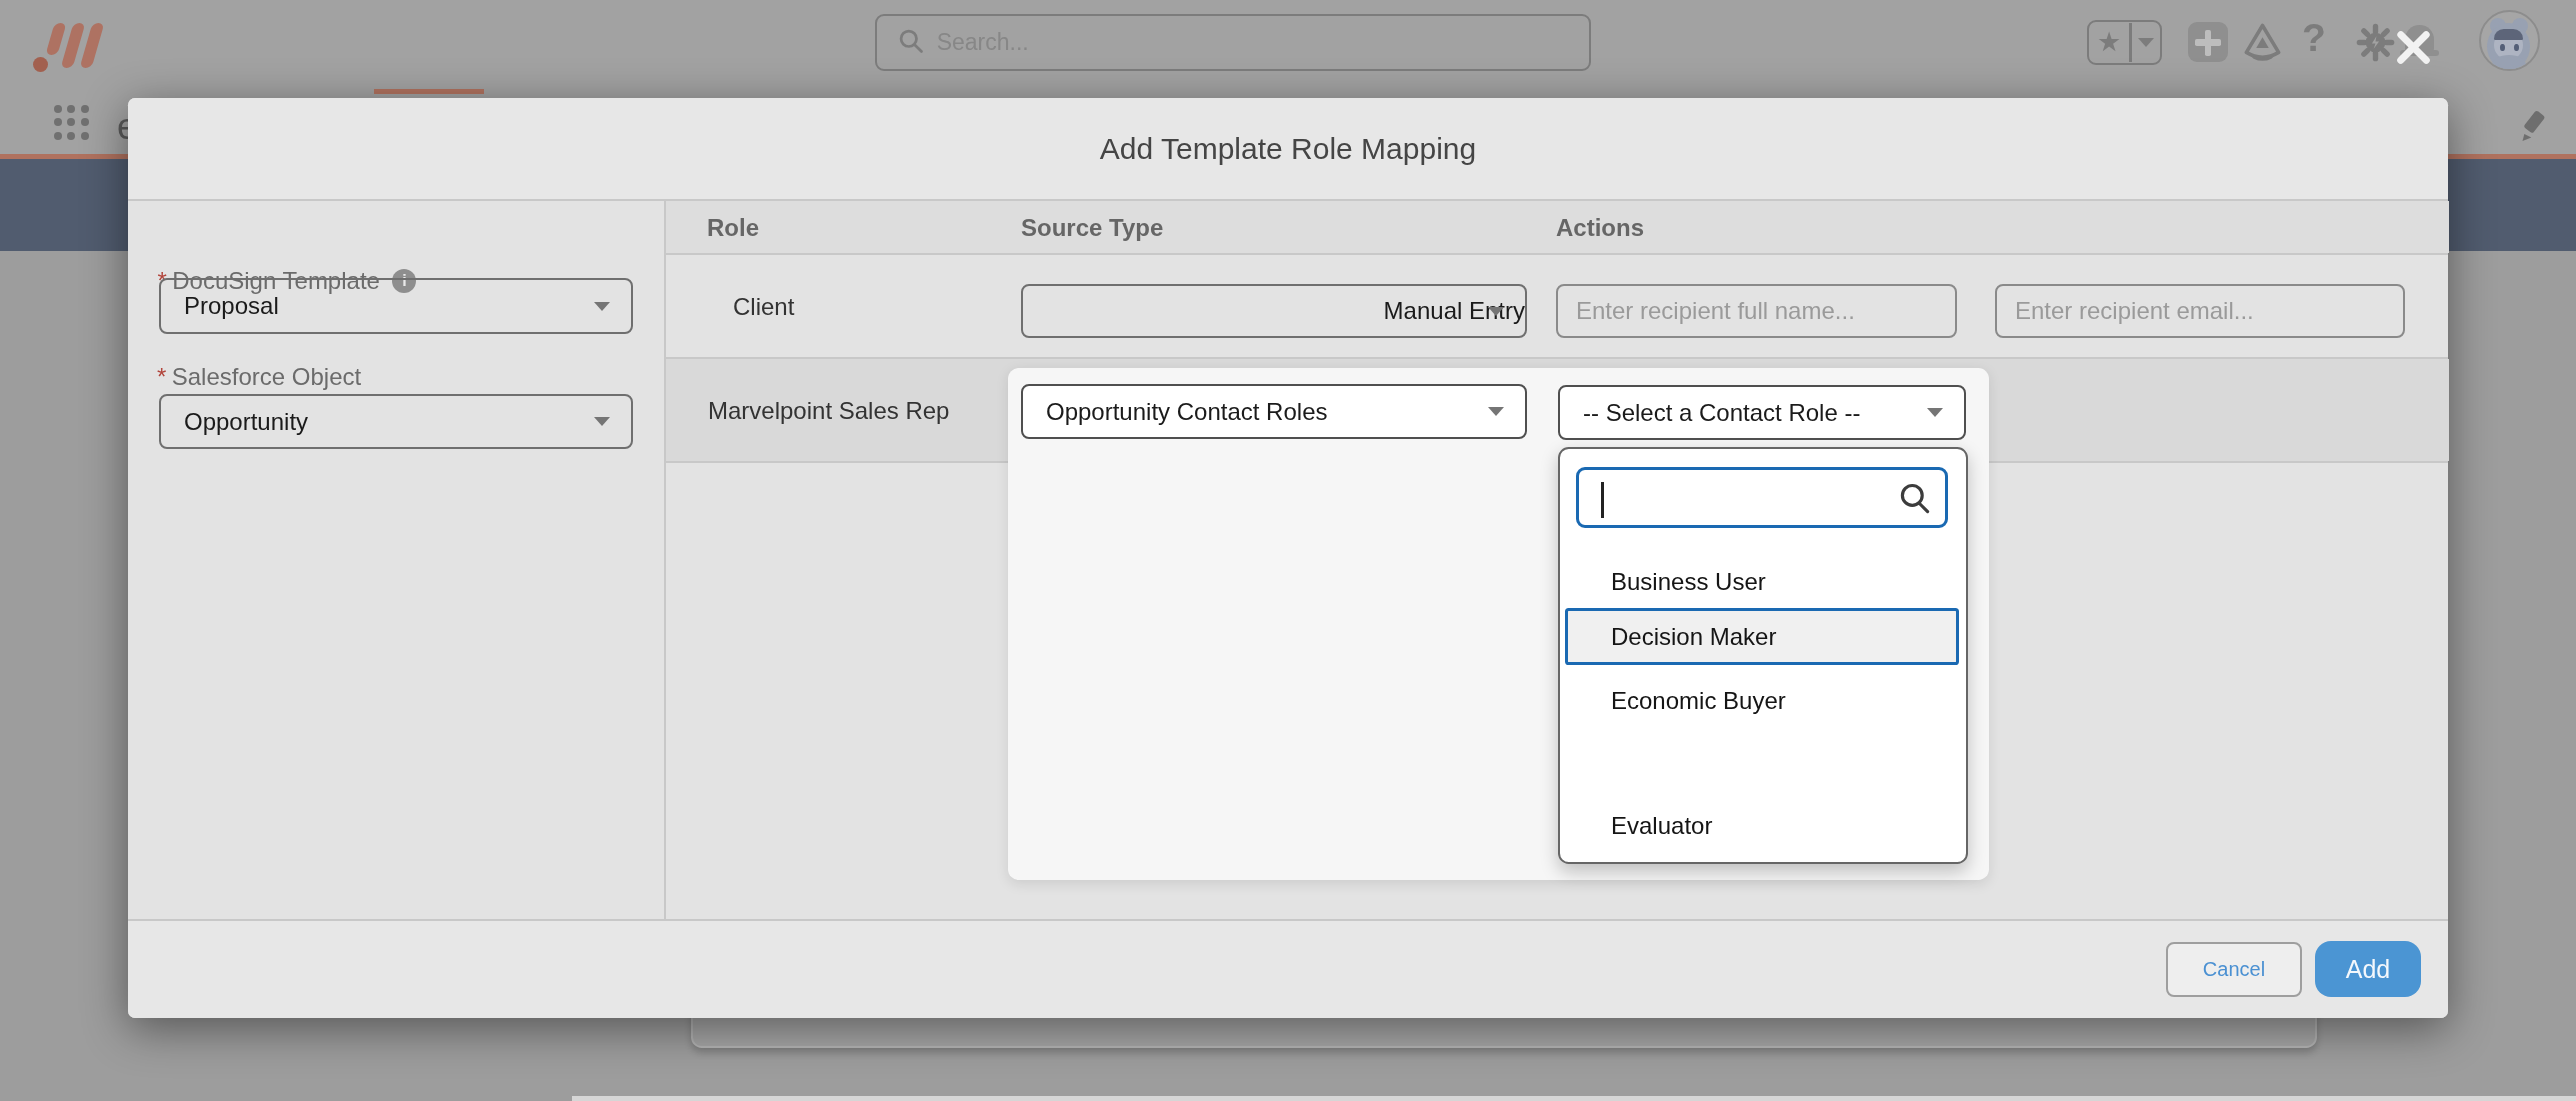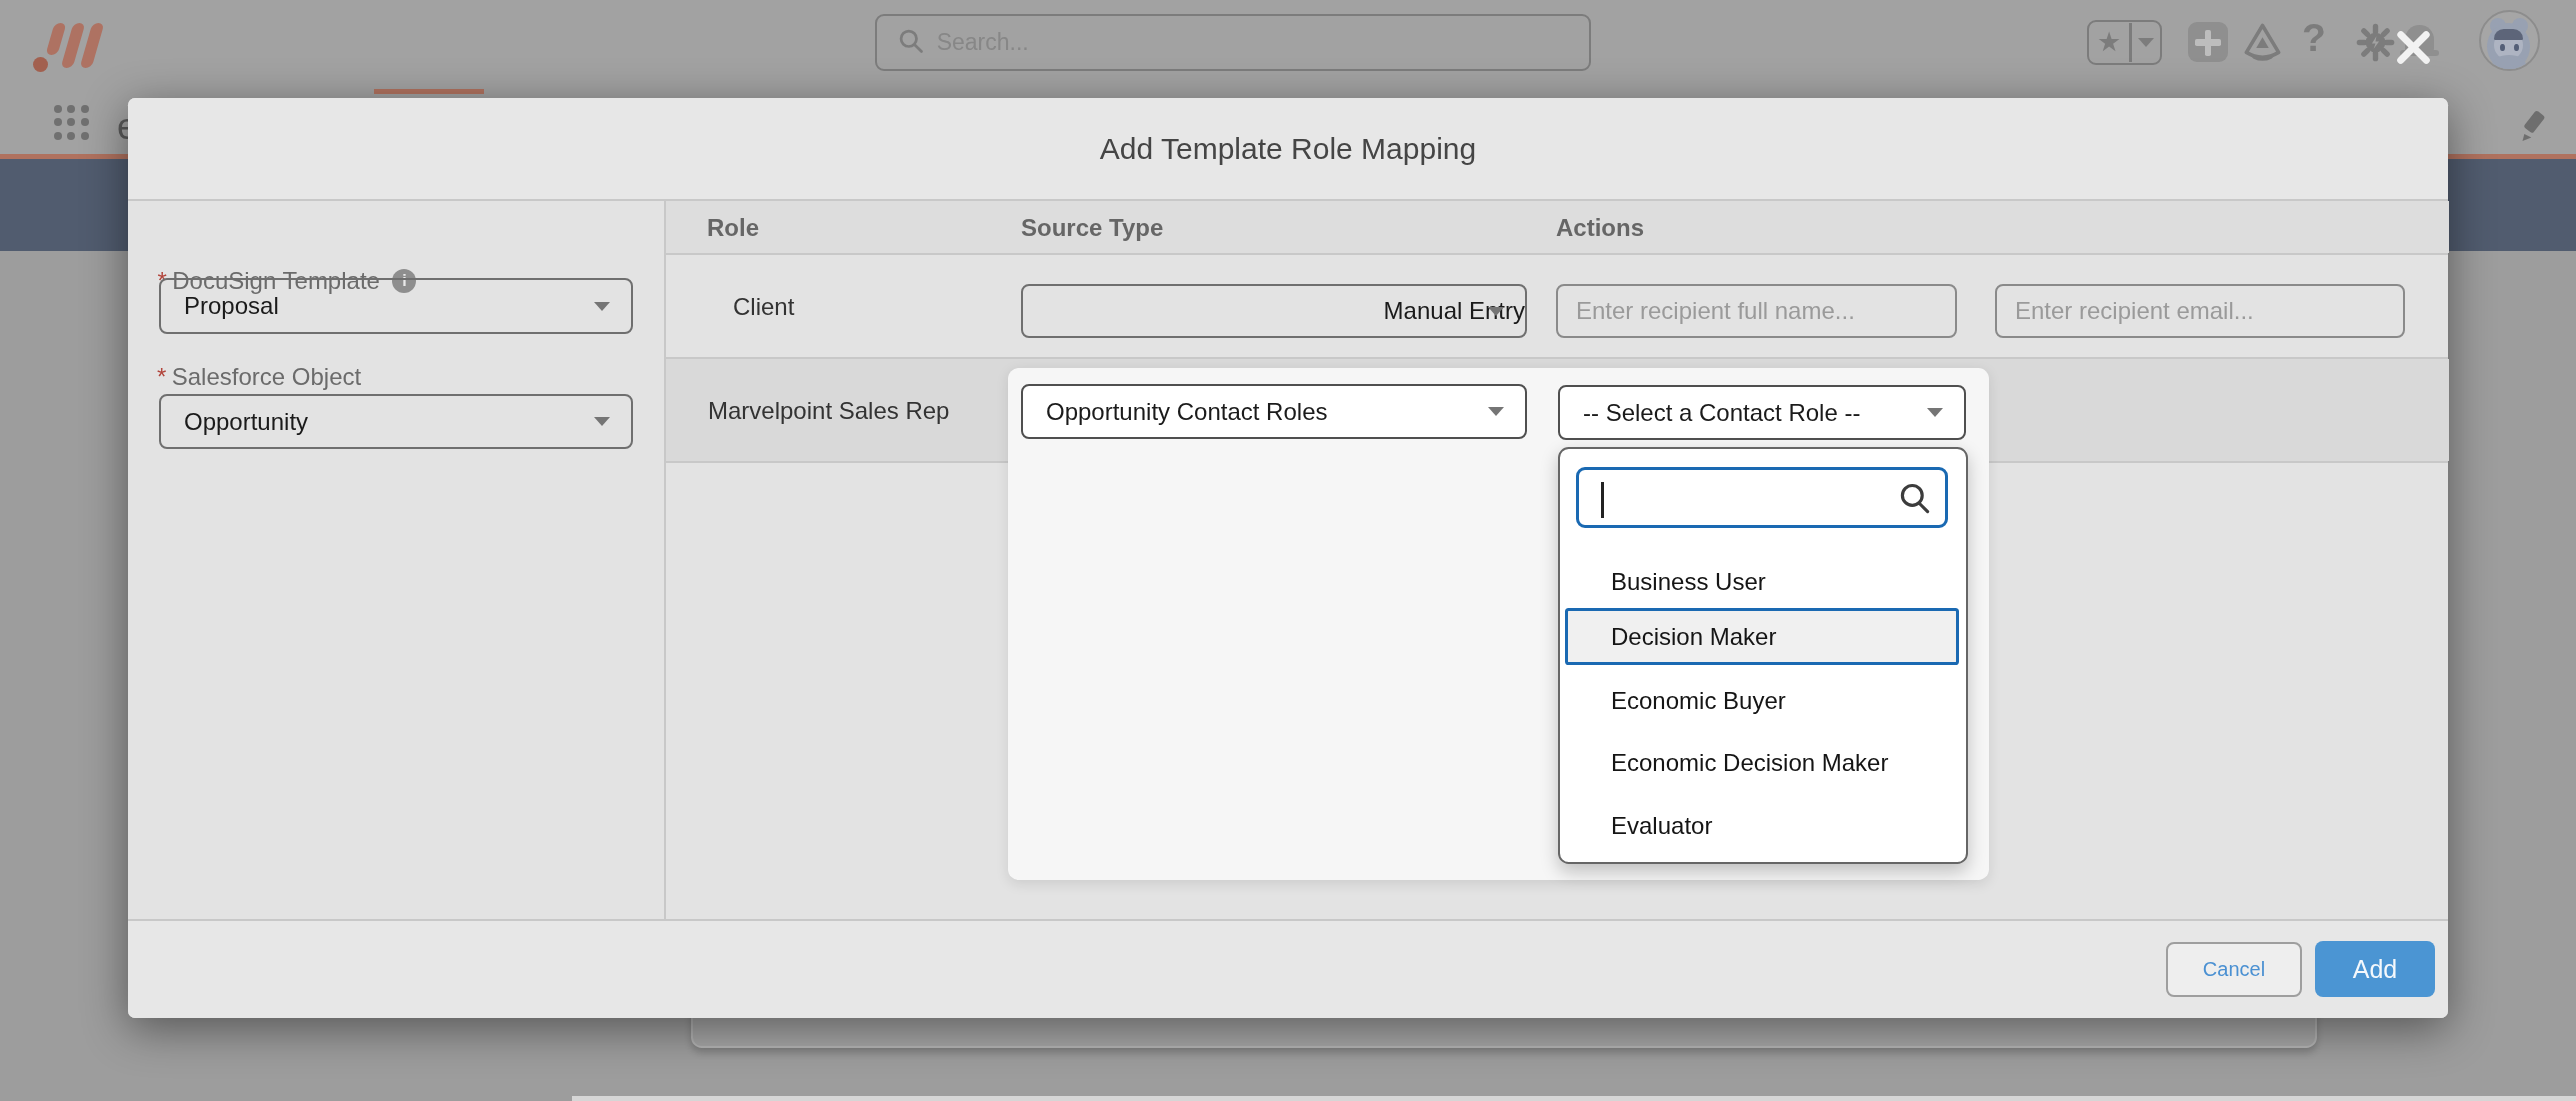--- a/index.html
+++ b/index.html
@@ -118,21 +118,21 @@
   .opt{left:0;width:404px;height:54px;line-height:54px;padding-left:51px;box-sizing:border-box;
        font-size:24px;color:#151515;white-space:nowrap;}
   #opt-hl{left:5.4px;top:159px;width:394px;height:57px;border:3.6px solid #1a69b2;background:#f0f0f0;
           border-radius:3.6px;box-sizing:border-box;}
 
   
   #m-footer{left:0;top:823px;width:2320px;height:97px;background:#e7e7e7;border-radius:0 0 7.2px 7.2px;}
   #btn-cancel{left:2038px;top:844px;width:136px;height:55px;background:#eeeeee;border:2.7px solid #9e9e9e;
               border-radius:8px;box-sizing:border-box;font-size:20px;color:#4a90d2;
               display:flex;align-items:center;justify-content:center;}
-  #btn-add{left:2187px;top:843px;width:120px;height:56px;background:#4b95d3;border-radius:8px;
+  #btn-add{left:2187px;top:843px;width:106px;height:56px;background:#4b95d3;border-radius:16px;
            font-size:25px;color:#f4f8fc;display:flex;align-items:center;justify-content:center;}
 </style>
 </head>
 <body>
 
 <div class="abs" id="topbar">
   <div class="abs" id="logo">
     <span class="logo-dot"></span>
     <span class="logo-bar lb1"></span>
     <span class="logo-bar lb2"></span>
@@ -294,21 +294,20 @@
         <svg width="36" height="36" viewBox="0 0 40 40">
             <circle cx="17" cy="16" r="11" fill="none" stroke="#3c3c3c" stroke-width="3.5"></circle>
             <line x1="25" y1="25" x2="34" y2="34" stroke="#3c3c3c" stroke-width="3.5" stroke-linecap="round"></line>
           </svg>
       </span>
     </div>
     <div class="abs" id="opt-hl"></div>
     <div class="abs opt" style="top:106px;">Business User</div>
     <div class="abs opt" style="top:161px;">Decision Maker</div>
     <div class="abs opt" style="top:225px;">Economic Buyer</div>
-    <div class="abs opt" style="top:287px;">Economic Decision Maker</div>
     <div class="abs opt" style="top:350px;">Evaluator</div>
   </div>
 
   <div class="abs" id="m-footer"></div>
   <div class="abs hdiv" style="left:0;top:821px;width:2320px;"></div>
   <div class="abs" id="btn-cancel">Cancel</div>
   <div class="abs" id="btn-add">Add</div>
 </div>
 
 <div class="abs" id="close-x">

